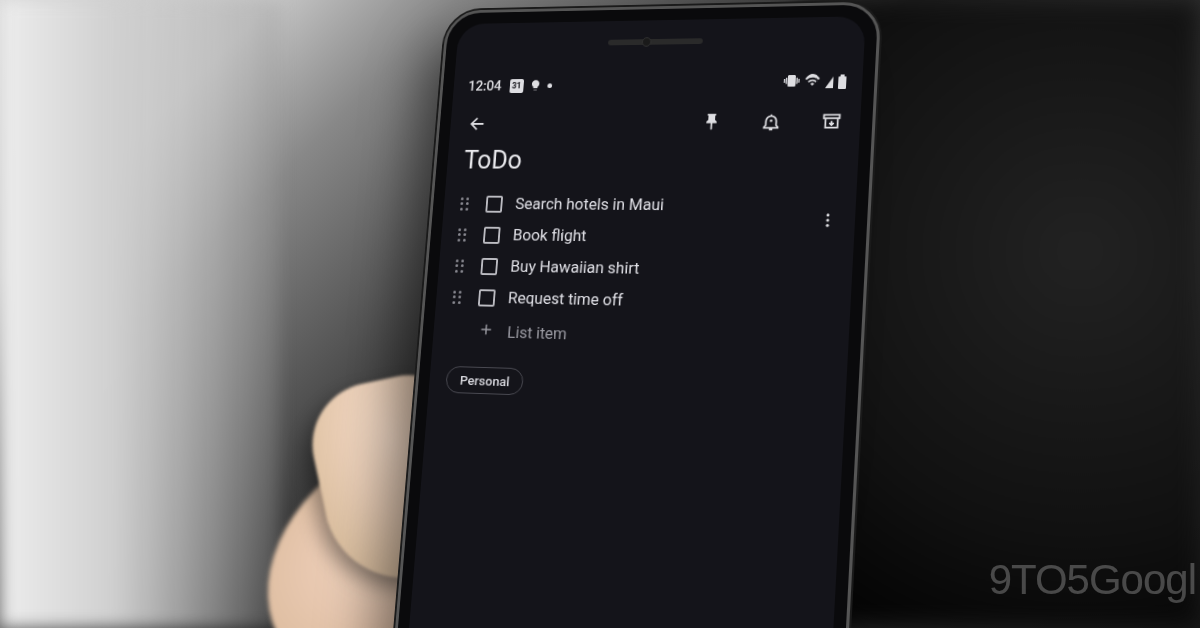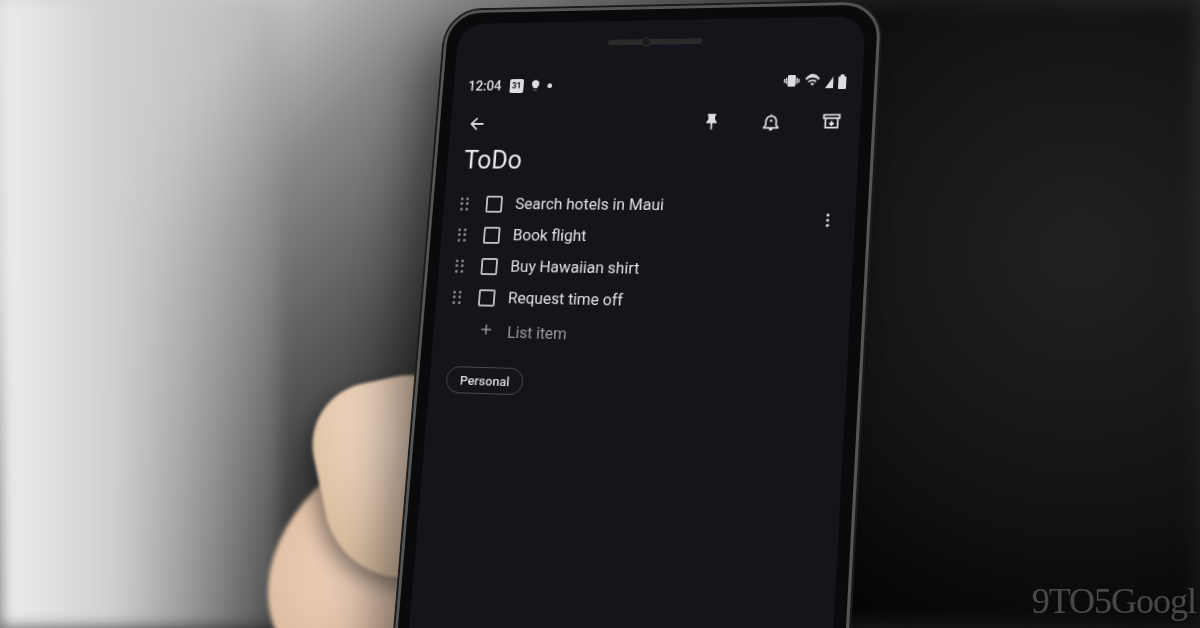--- a/index.html
+++ b/index.html
@@ -21,26 +21,26 @@
     .bg-blur-right {
       position: absolute;
       right: 0; top: 0;
       width: 400px; height: 628px;
       background: radial-gradient(circle at 70% 40%, #222 0%, #111 60%, #000 100%);
       filter: blur(12px);
     }
     .watermark {
       position: absolute;
       right: 4px;
-      bottom: 6px;
-      font-size: 36px;
+      bottom: 24px;
+      font-size: 42px;
       font-weight: 300;
       color: rgba(255,255,255,0.25);
       letter-spacing: -1px;
-      font-family: Liberation Serif, serif;
+      font-family: Liberation Sans, sans-serif;
     }
     .hand {
       position: absolute;
       left: 260px;
       bottom: -60px;
       width: 360px;
       height: 260px;
       background: radial-gradient(ellipse at 40% 40%, #f0d5c0 0%, #e8c8b0 30%, #d8b898 60%, #c0a080 100%);
       border-radius: 50% 50% 40% 40%;
       transform: rotate(-25deg);

